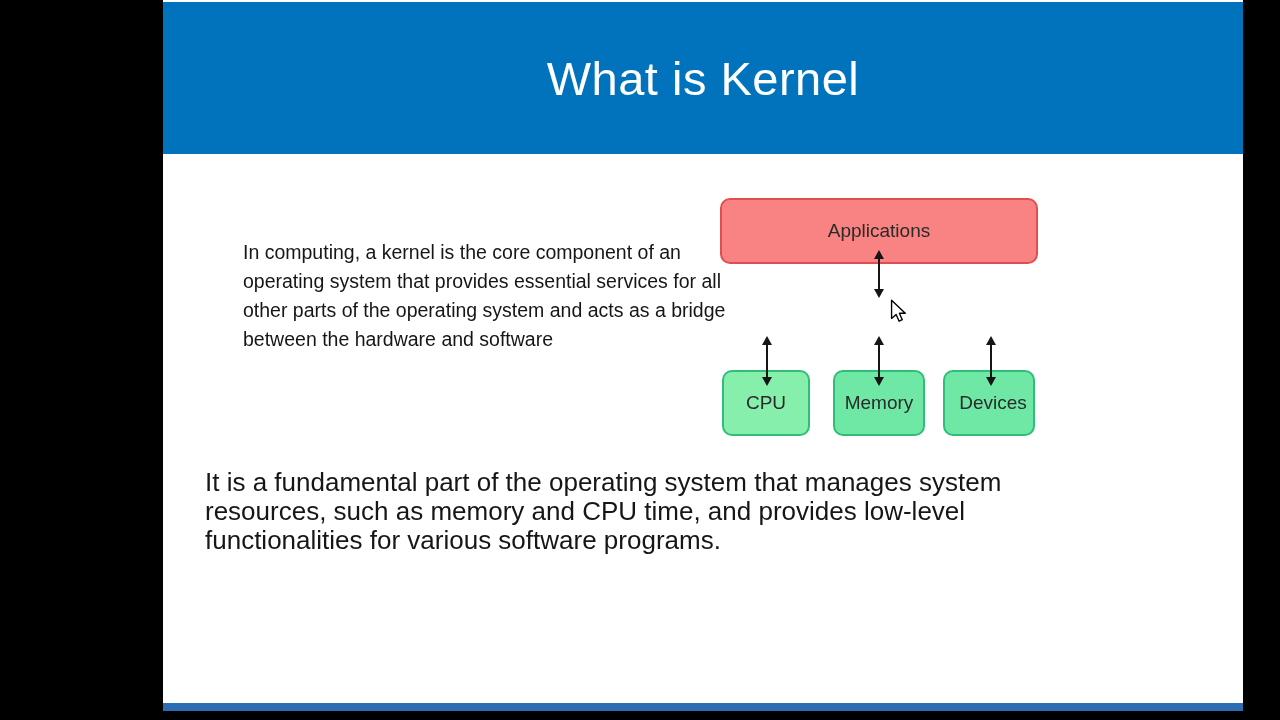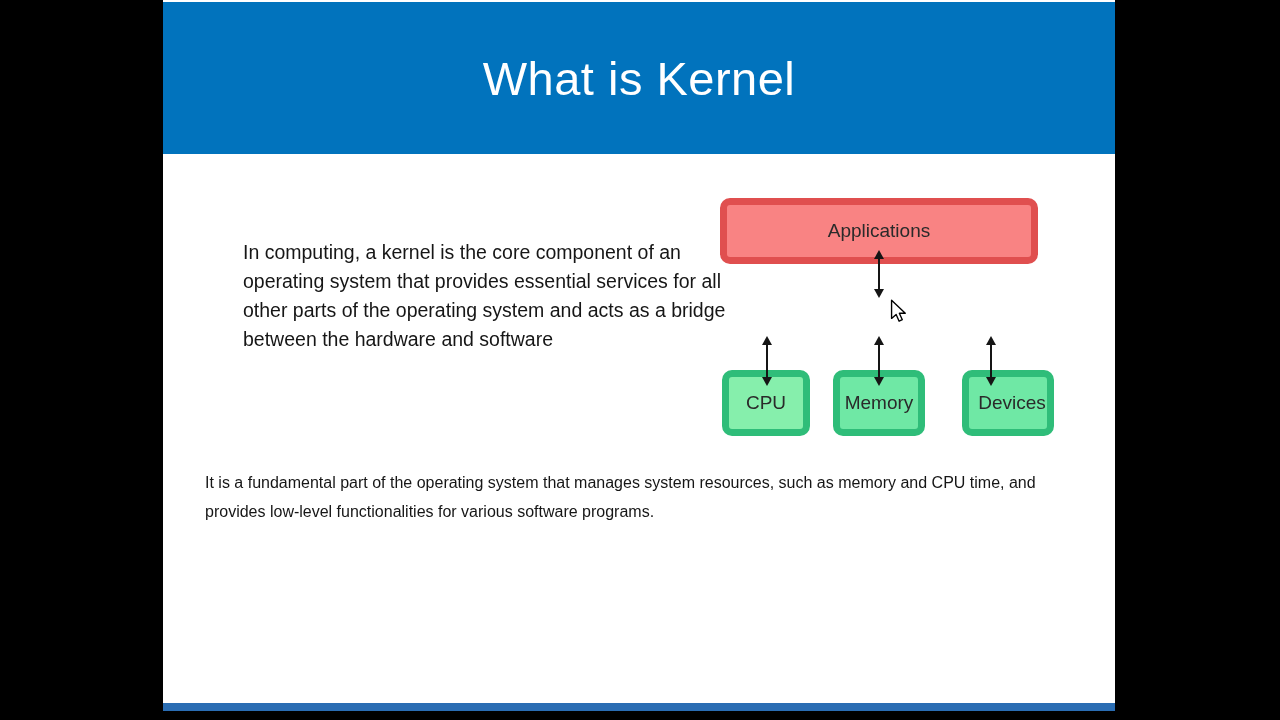--- a/index.html
+++ b/index.html
@@ -10,21 +10,21 @@
     overflow:hidden;
     font-family:"Liberation Sans", sans-serif;
   }
   .letterbox { position:absolute; top:0; height:720px; background:#000; }
   .letterbox.left  { left:0; width:163px; }
   .letterbox.right { right:0; width:165px; }
 
   .slide {
     position:absolute;
     left:163px; top:0;
-    width:952px; height:711px;
+    width:1080px; height:711px;
     background:#ffffff;
   }
   .slide-header {
     position:absolute;
     left:0; top:2px;
     width:100%; height:152px;
     background:#0173bd;
     display:flex; align-items:center; justify-content:center;
   }
   .slide-title {
@@ -39,52 +39,52 @@
     width:500px;
     font-size:19.5px;
     line-height:29px;
     color:#161616;
     margin-left:43px;
   }
   .bottom-paragraph {
     position:absolute;
     left:42px; top:468px;
     width:862px;
-    font-size:16px;
+    font-size:26px;
     line-height:29px;
     color:#161616;
   }
   .footer-bar {
     position:absolute;
     left:0; bottom:0;
     width:100%; height:8px;
     background:#2a6db3;
   }
 
   
   .diagram {
     position:absolute;
     left:557px; top:198px;
     width:322px; height:248px;
   }
   .dnode {
     position:absolute;
-    border:7px solid #701a75;
+    border:2px solid #701a75;
     border-radius:10px;
     display:flex; align-items:center; justify-content:center;
     font-size:19px;
     color:#2a2a2a;
     box-sizing:border-box;
     z-index:1;
   }
   .dnode.applications { left:0;   top:4;   width:318px; height:66px; }
   .dnode.kernel       { left:0;   top:90px;width:318px; height:64px; }
   .dnode.cpu          { left:2px; top:172px; width:88px; height:66px; }
   .dnode.memory       { left:113px;top:172px; width:92px; height:66px; }
-  .dnode.devices      { left:242px;top:172px; width:92px; height:66px;padding-left:8px; }
+  .dnode.devices      { left:223px;top:172px; width:92px; height:66px;padding-left:8px; }
 
   .varrow {
     position:absolute;
     width:2px;
     background:#151515;
     z-index:5;
   }
   .varrow::before {
     content:"";
     position:absolute;

